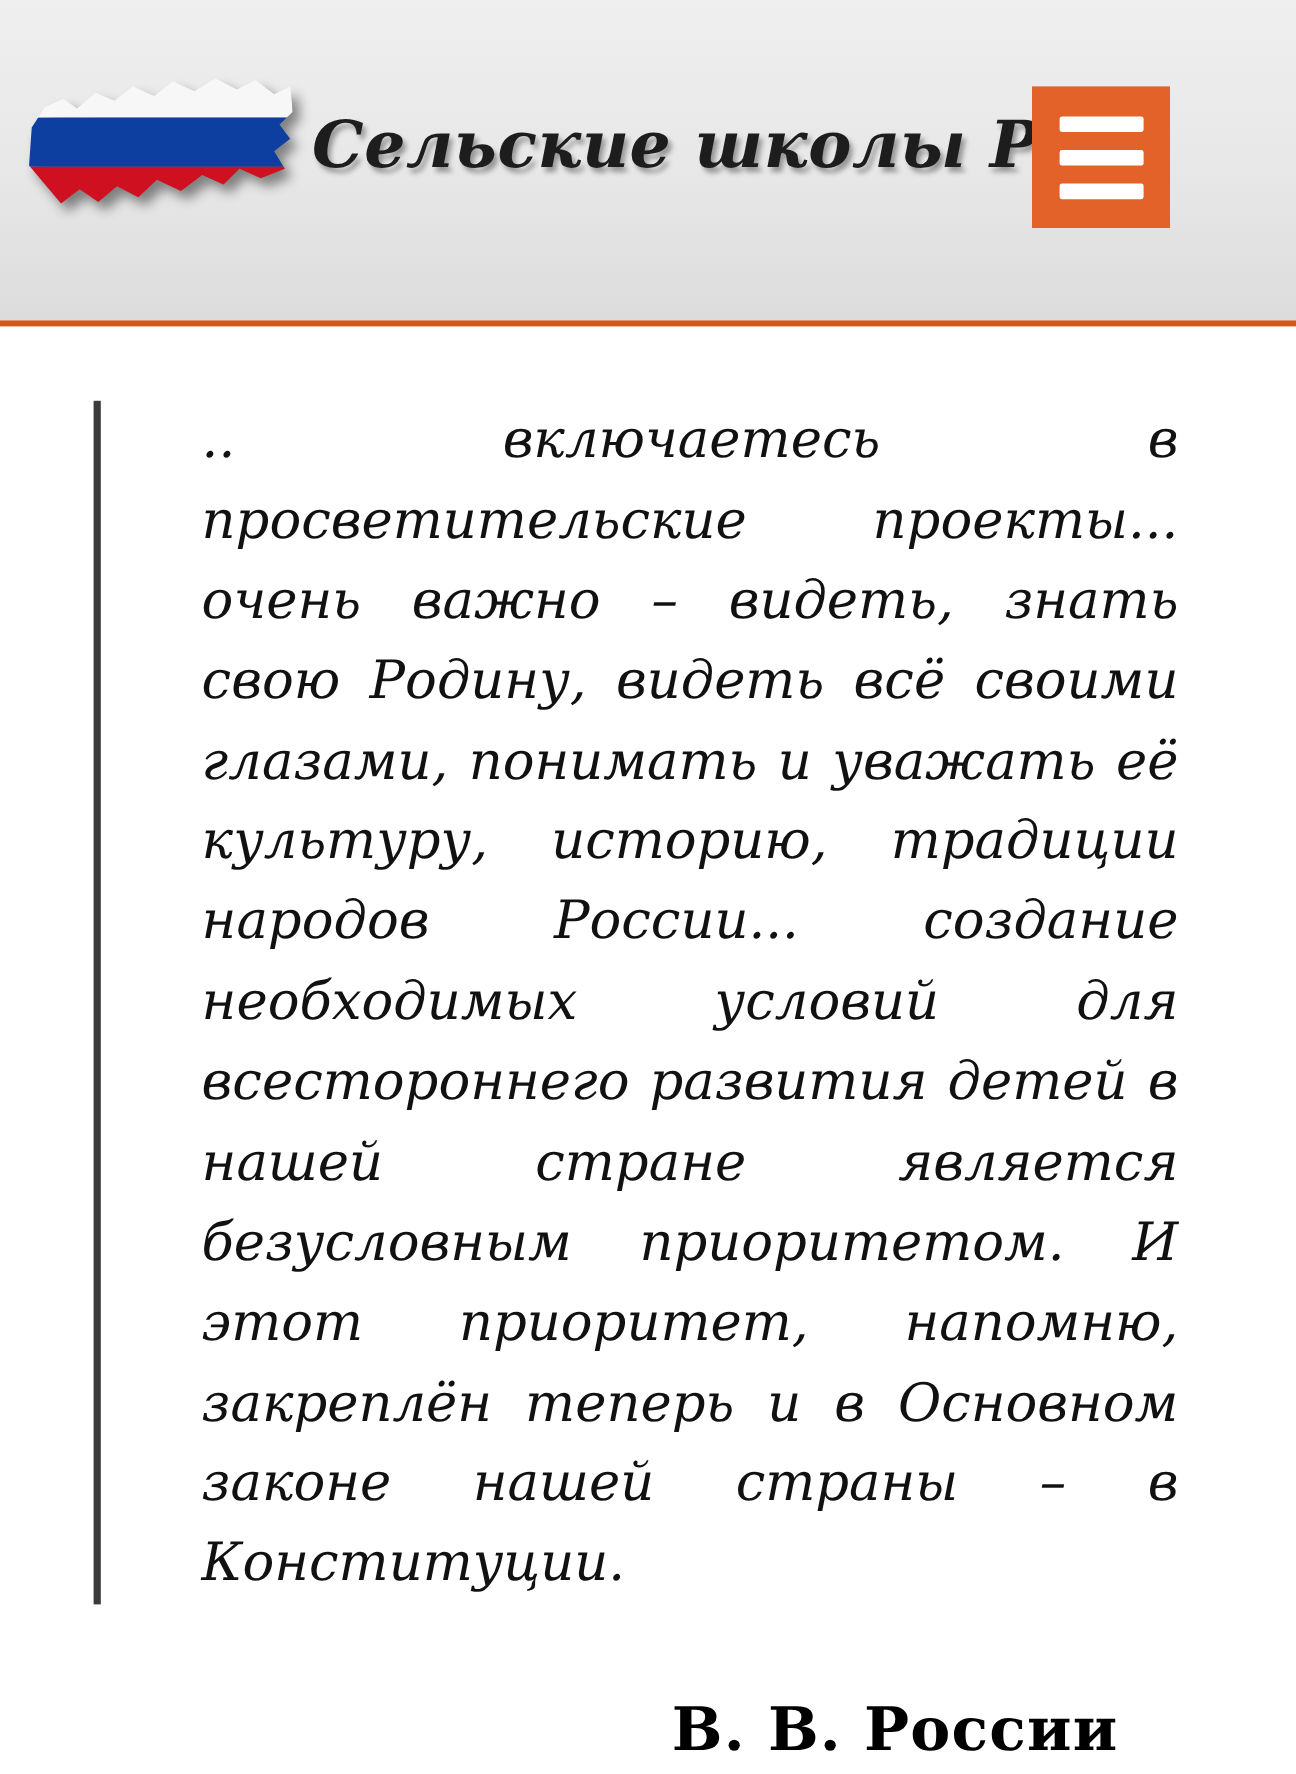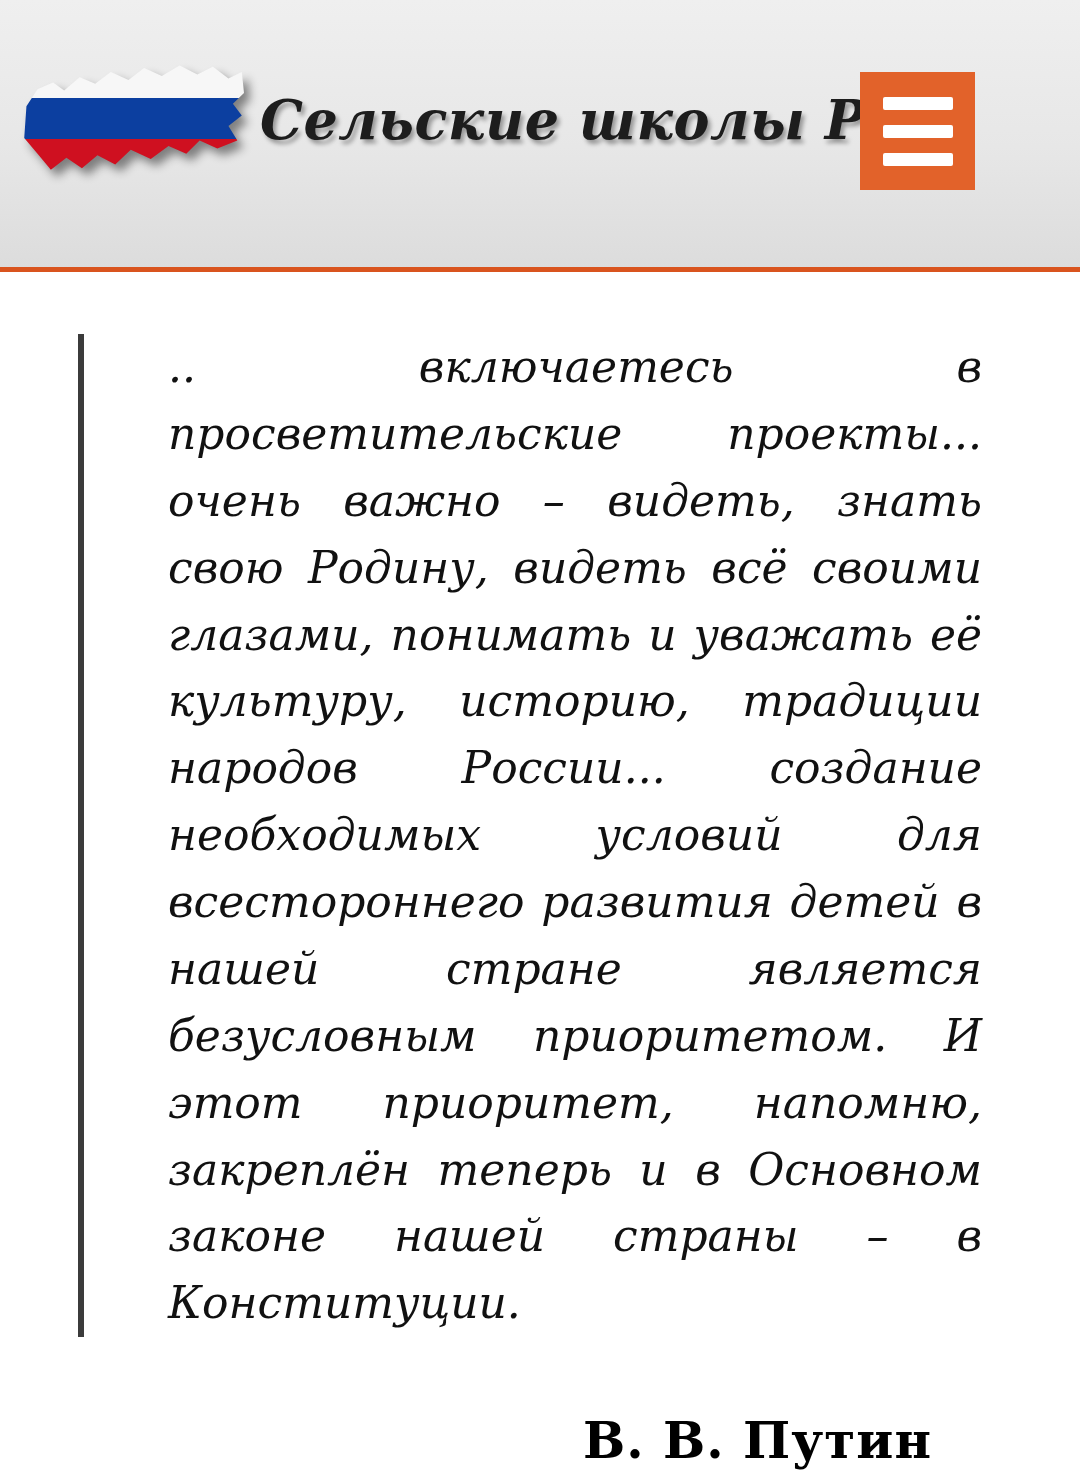--- a/index.html
+++ b/index.html
@@ -153,14 +153,14 @@
     <span class="bar"></span>
     <span class="bar"></span>
     <span class="bar"></span>
   </button>
 </header>
 
 <main class="content">
   <blockquote class="quote-block">
     <p class="quote-text">.. включаетесь в просветительские проекты... очень важно – видеть, знать свою Родину, видеть всё своими глазами, понимать и уважать её культуру, историю, традиции народов России... создание необходимых условий для всестороннего развития детей в нашей стране является безусловным приоритетом. И этот приоритет, напомню, закреплён теперь и в Основном законе нашей страны – в Конституции.</p>
   </blockquote>
-  <div class="attribution">В. В. Путин</div>
+  <div class="attribution">В. В. России</div>
 </main>
 
 </body></html>

